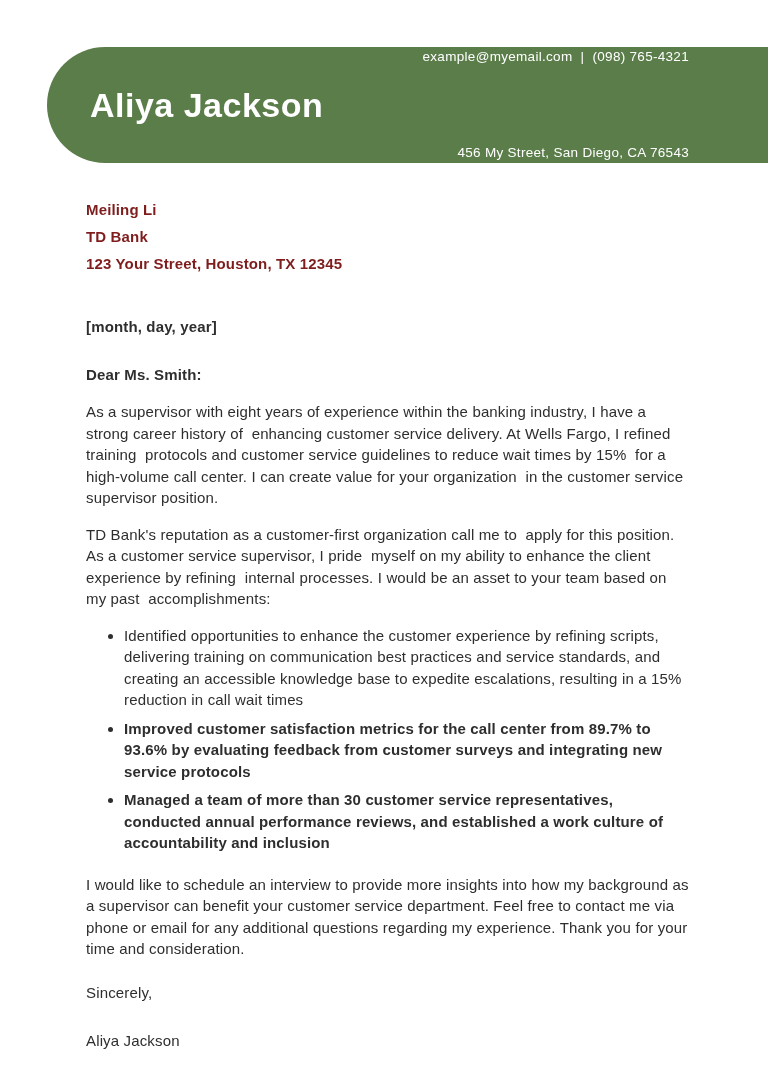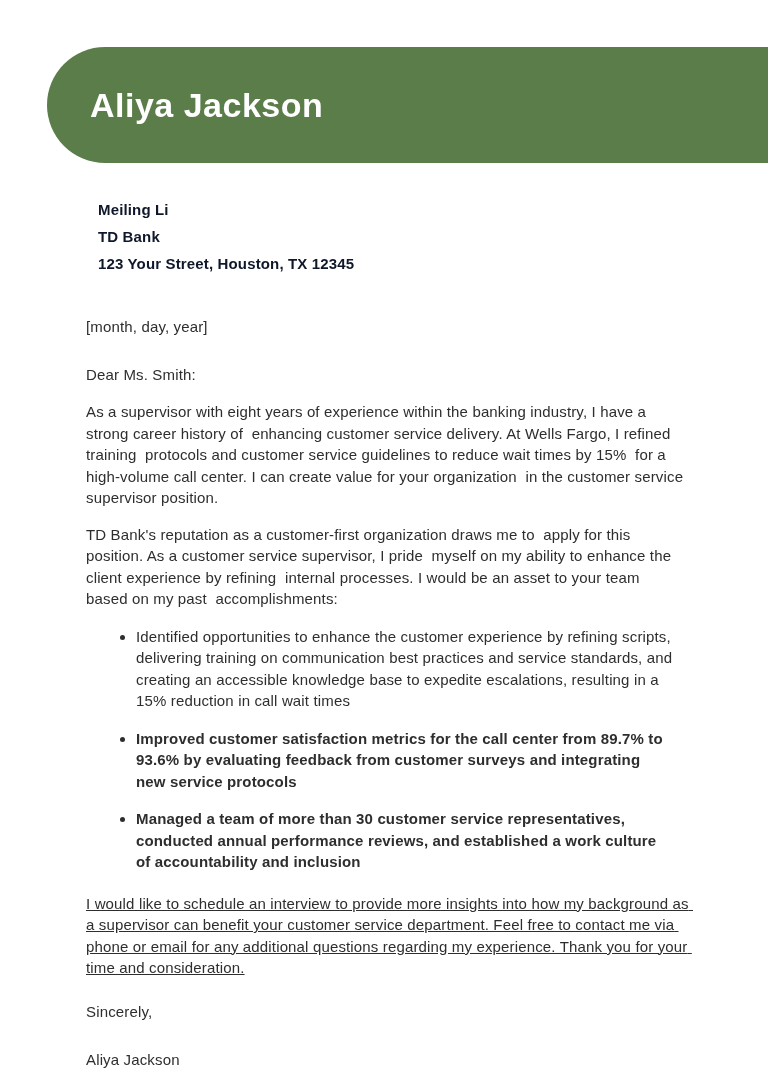--- a/index.html
+++ b/index.html
@@ -41,63 +41,65 @@
   .content{
     position:absolute;
     left:86px;top:196px;
     width:604px;
     font-size:15px;
     line-height:21.5px;
     letter-spacing:0.15px;
   }
   .recipient{
     font-weight:600;
-    color:#0f172a;
+    color:#7f1d1d;
     line-height:27px;
-    margin:0 0 39px 12px;
+    margin:0 0 39px 0;
   }
-  .date{margin:0 0 26px 0;}
-  .salutation{margin:16px 0 16px 0;}
+  .date{margin:0 0 26px 0;font-weight:bold;}
+  .salutation{margin:16px 0 16px 0;font-weight:bold;}
   .para{margin:0 6px 15px 0;white-space:pre-wrap;}
   ul.accomplishments{
     margin:7px 0 20px 0;
     padding:0 0 0 34px;
   }
-  ul.accomplishments li{margin:16px;}
+  ul.accomplishments li{margin:4px;}
   ul.accomplishments li + li{margin-top:7px;font-weight:bold;}
-  .closing{margin:0 0 22px 0;text-decoration:underline;}
+  .closing{margin:0 0 22px 0;}
   .signoff{margin:8px 0 27px 0;}
   .signature{margin:0;}
 </style>
 </head>
 <body>
 
 <div class="page">
 
   <header class="band">
     <h1 class="name">Aliya Jackson</h1>
     <div class="contact">
+      <div>example@myemail.com  |  (098) 765-4321</div>
+      <div>456 My Street, San Diego, CA 76543</div>
     </div>
   </header>
 
   <main class="content">
 
     <div class="recipient">
       <div>Meiling Li</div>
       <div>TD Bank</div>
       <div>123 Your Street, Houston, TX 12345</div>
     </div>
 
     <p class="date">[month, day, year]</p>
 
     <p class="salutation">Dear Ms. Smith:</p>
 
     <p class="para">As a supervisor with eight years of experience within the banking industry, I have a strong career history of  enhancing customer service delivery. At Wells Fargo, I refined training  protocols and customer service guidelines to reduce wait times by 15%  for a high-volume call center. I can create value for your organization  in the customer service supervisor position.</p>
 
-    <p class="para">TD Bank's reputation as a customer-first organization draws me to  apply for this position. As a customer service supervisor, I pride  myself on my ability to enhance the client experience by refining  internal processes. I would be an asset to your team based on my past  accomplishments:</p>
+    <p class="para">TD Bank's reputation as a customer-first organization call me to  apply for this position. As a customer service supervisor, I pride  myself on my ability to enhance the client experience by refining  internal processes. I would be an asset to your team based on my past  accomplishments:</p>
 
     <ul class="accomplishments">
       <li>Identified opportunities to enhance the customer experience by refining scripts, delivering training on communication best practices and service standards, and creating an accessible knowledge base to expedite escalations, resulting in a 15% reduction in call wait times</li>
       <li>Improved customer satisfaction metrics for the call center from 89.7% to 93.6% by evaluating feedback from customer surveys and integrating new service protocols</li>
       <li>Managed a team of more than 30 customer service representatives, conducted annual performance reviews, and established a work culture of accountability and inclusion</li>
     </ul>
 
     <p class="para closing">I would like to schedule an interview to provide more insights into how my background as a supervisor can benefit your customer service department. Feel free to contact me via phone or email for any additional questions regarding my experience. Thank you for your time and consideration.</p>
 
     <p class="signoff">Sincerely,</p>

